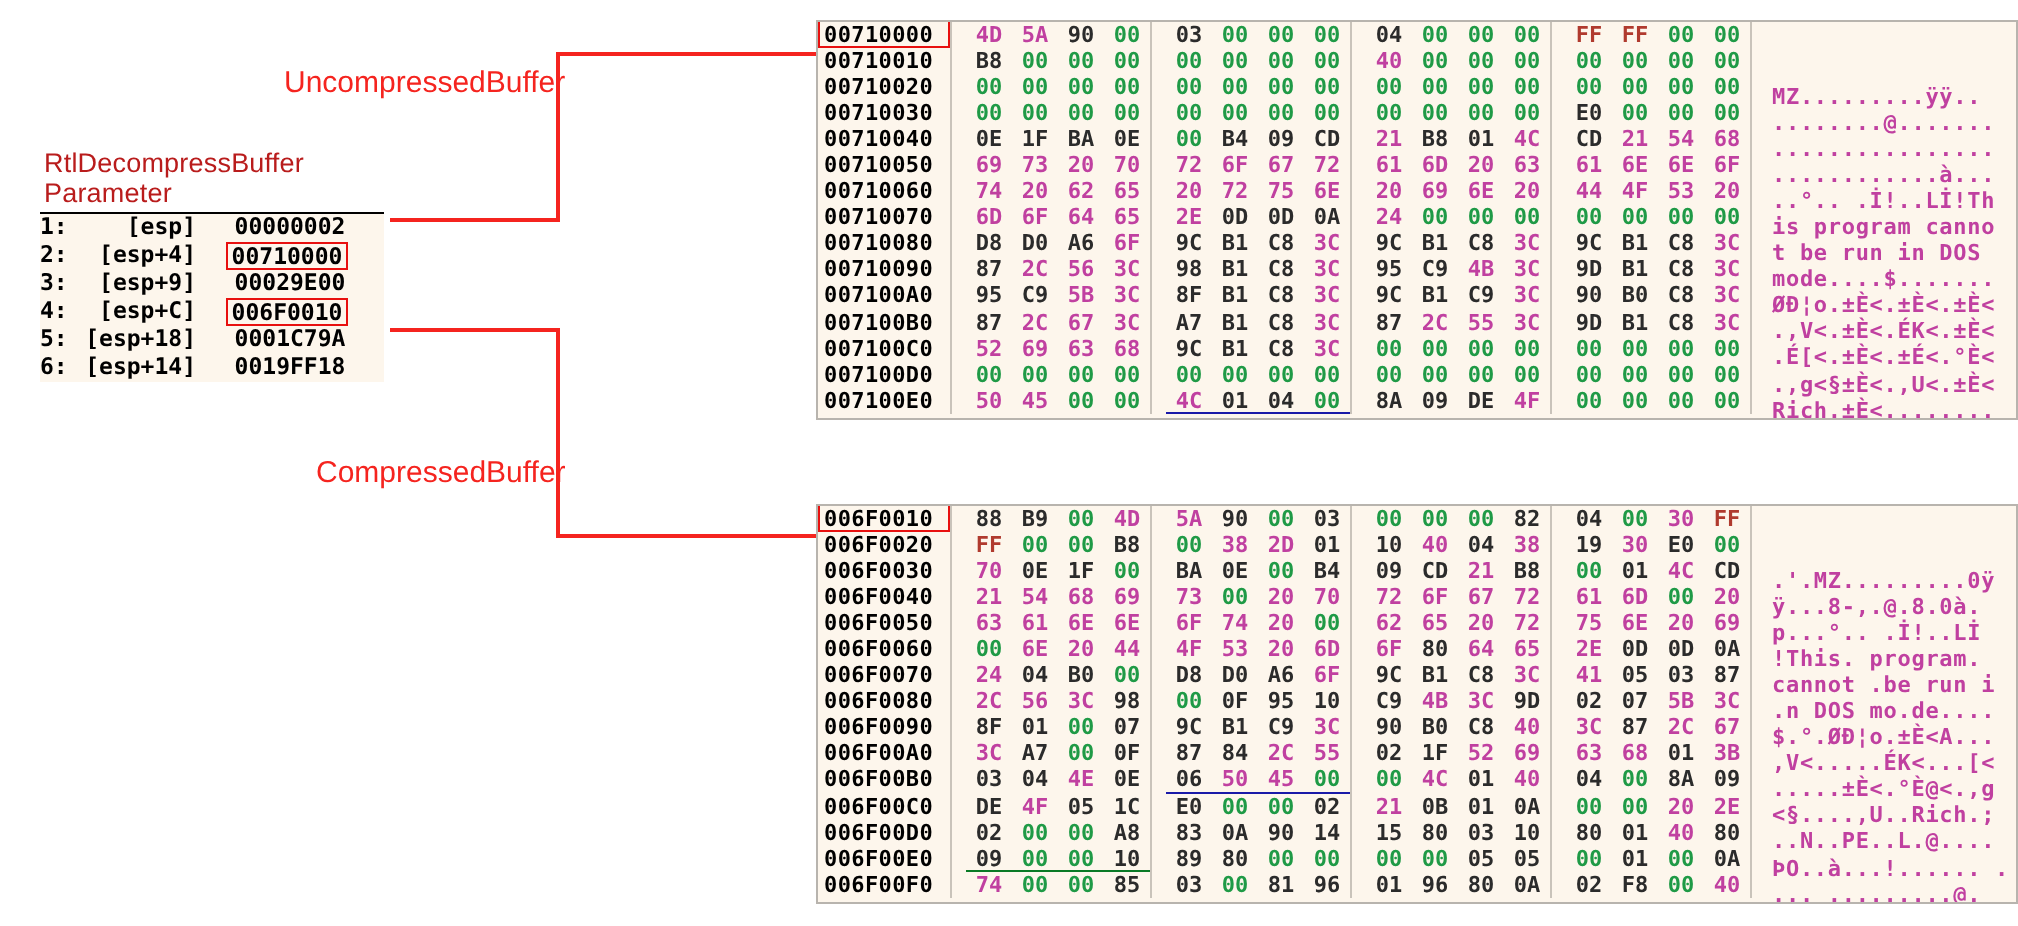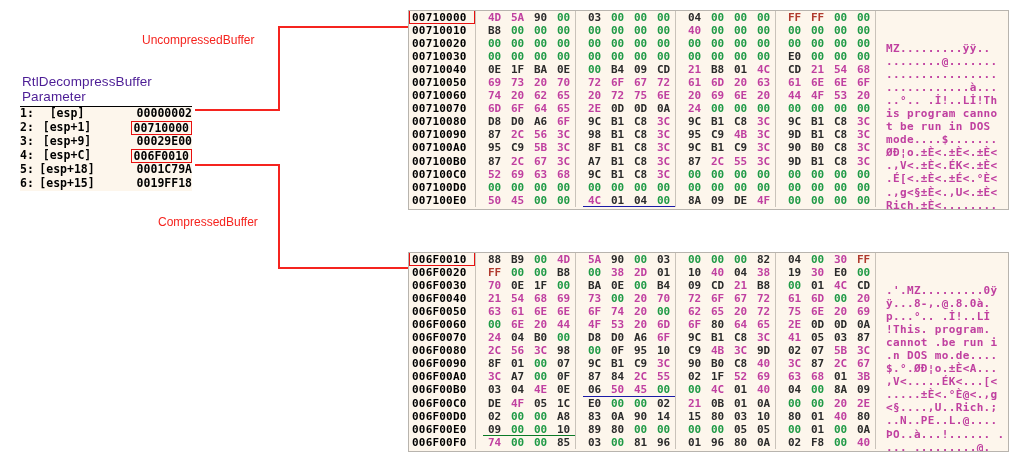--- a/index.html
+++ b/index.html
@@ -17,21 +17,21 @@
 
   
   #param-panel {
     position: absolute;
     left: 20px;
     top: 74px;
     width: 180px;
   }
   #param-title {
     font-size: 13.5px;
-    color: #4c1d95;
+    color: #b91c1c;
     line-height: 15px;
     letter-spacing: 0.1px;
     white-space: pre-line;
     padding-left: 2px;
   }
   #param-rule {
     margin-top: 2px;
     border-top: 1.5px solid #000;
     width: 172px;
   }
@@ -43,40 +43,40 @@
     font-weight: bold;
     color: #000;
     width: 172px;
   }
   #param-table td {
     padding: 0px 0px;
     line-height: 13.6px;
     white-space: pre;
   }
   td.p-idx { width: 16px; text-align: left; padding-left: 2px;}
-  td.p-reg { width: 62px; text-align: center; margin-left: 28px; }
-  td.p-val { text-align: right; }
+  td.p-reg { width: 62px; text-align: right; margin-left: 28px; }
+  td.p-val { text-align: center; }
   .boxed-val {
     display: inline-block;
     border: 1.6px solid #e8100f;
     padding: 0px 2px;
     margin-left: -3px;
     line-height: 12px;
   }
 
   
   .annot-label {
     position: absolute;
     color: #f5241f;
-    font-size: 12px;
+    font-size: 15px;
     font-family: "Liberation Sans", sans-serif;
     white-space: nowrap;
   }
   #label-uncompressed { left: 142px; top: 33px; }
-  #label-compressed  { left: 158px; top: 215px; }
+  #label-compressed  { left: 158px; top: 228px; }
 
   
   .conn {
     position: absolute;
     background: #f5241f;
   }
   .conn-h { height: 1.6px; }
   .conn-v { width: 1.6px; }
 
   
@@ -153,41 +153,41 @@
   <div id="param-rule"></div>
   <table id="param-table">
     <tbody id="param-rows">
         <tr>
           <td class="p-idx">1:</td>
           <td class="p-reg">[esp]</td>
           <td class="p-val">00000002</td>
         </tr>
         <tr>
           <td class="p-idx">2:</td>
-          <td class="p-reg">[esp+1]</td>
+          <td class="p-reg">[esp+4]</td>
           <td class="p-val"><span class="boxed-val">00710000</span></td>
         </tr>
         <tr>
           <td class="p-idx">3:</td>
           <td class="p-reg">[esp+9]</td>
           <td class="p-val">00029E00</td>
         </tr>
         <tr>
           <td class="p-idx">4:</td>
           <td class="p-reg">[esp+C]</td>
           <td class="p-val"><span class="boxed-val">006F0010</span></td>
         </tr>
         <tr>
           <td class="p-idx">5:</td>
           <td class="p-reg">[esp+18]</td>
           <td class="p-val">0001C79A</td>
         </tr>
         <tr>
           <td class="p-idx">6:</td>
-          <td class="p-reg">[esp+15]</td>
+          <td class="p-reg">[esp+14]</td>
           <td class="p-val">0019FF18</td>
         </tr>
       </tbody>
   </table>
 </div>
 
 <div class="annot-label" id="label-uncompressed">UncompressedBuffer</div>
 <div class="annot-label" id="label-compressed">CompressedBuffer</div>
 
 <div class="conn conn-h" style="left:195px; top:109px; width:85px;"></div>

